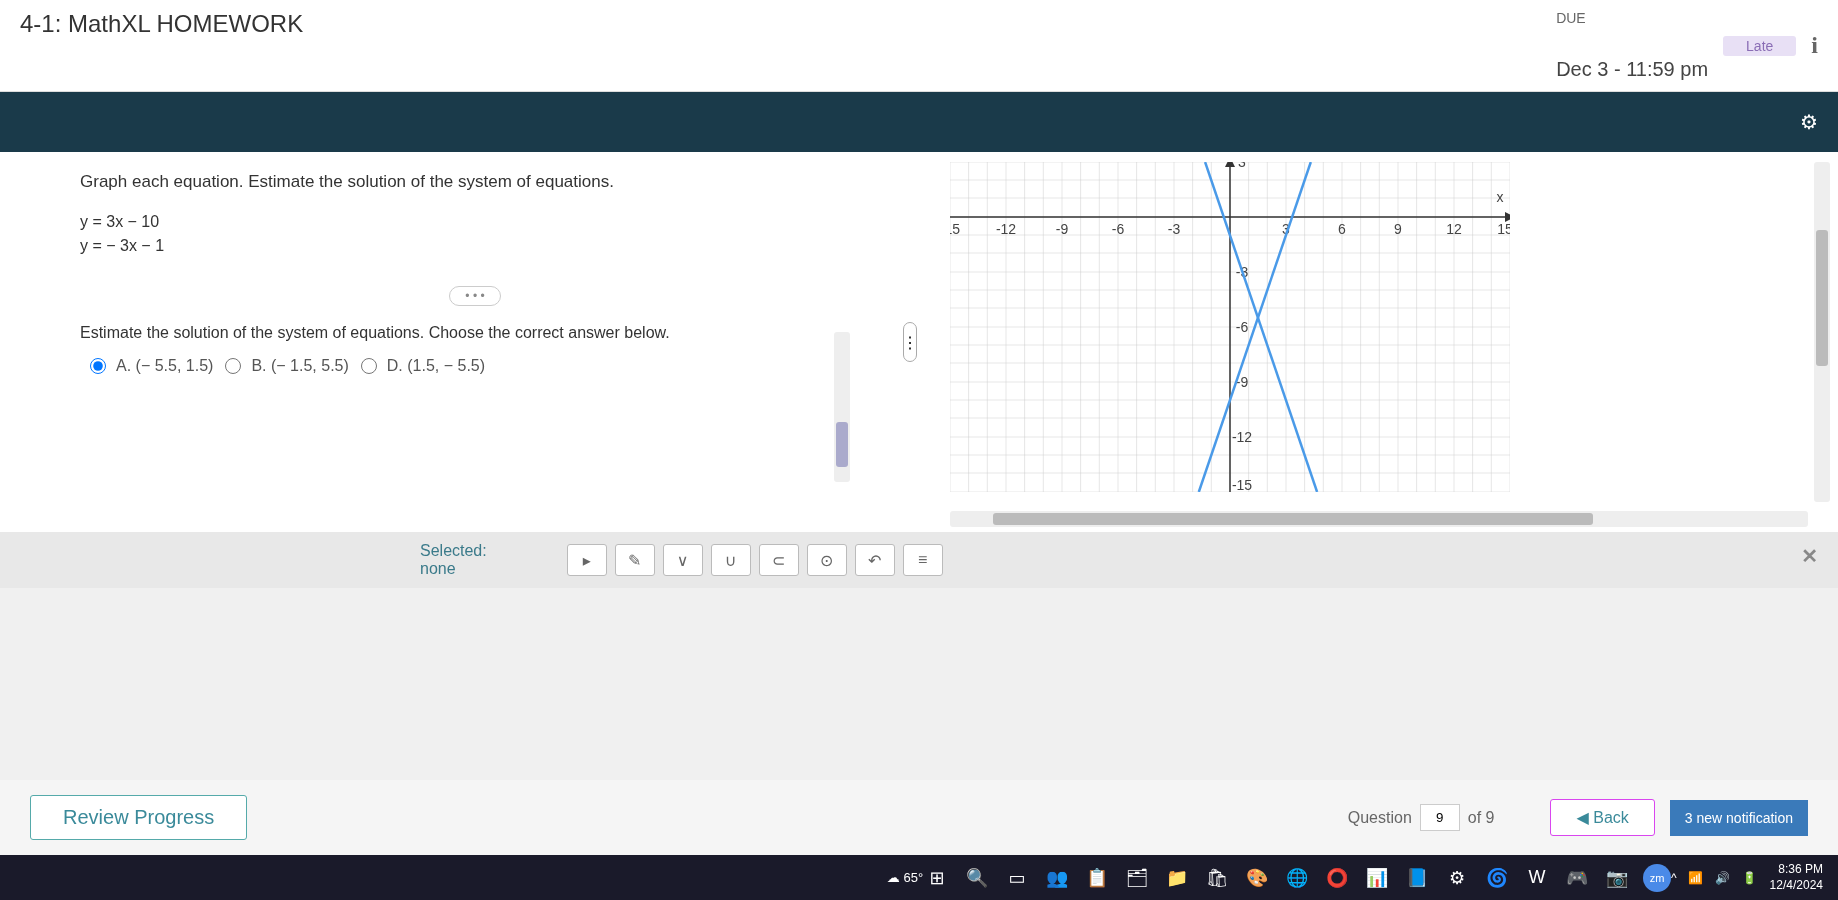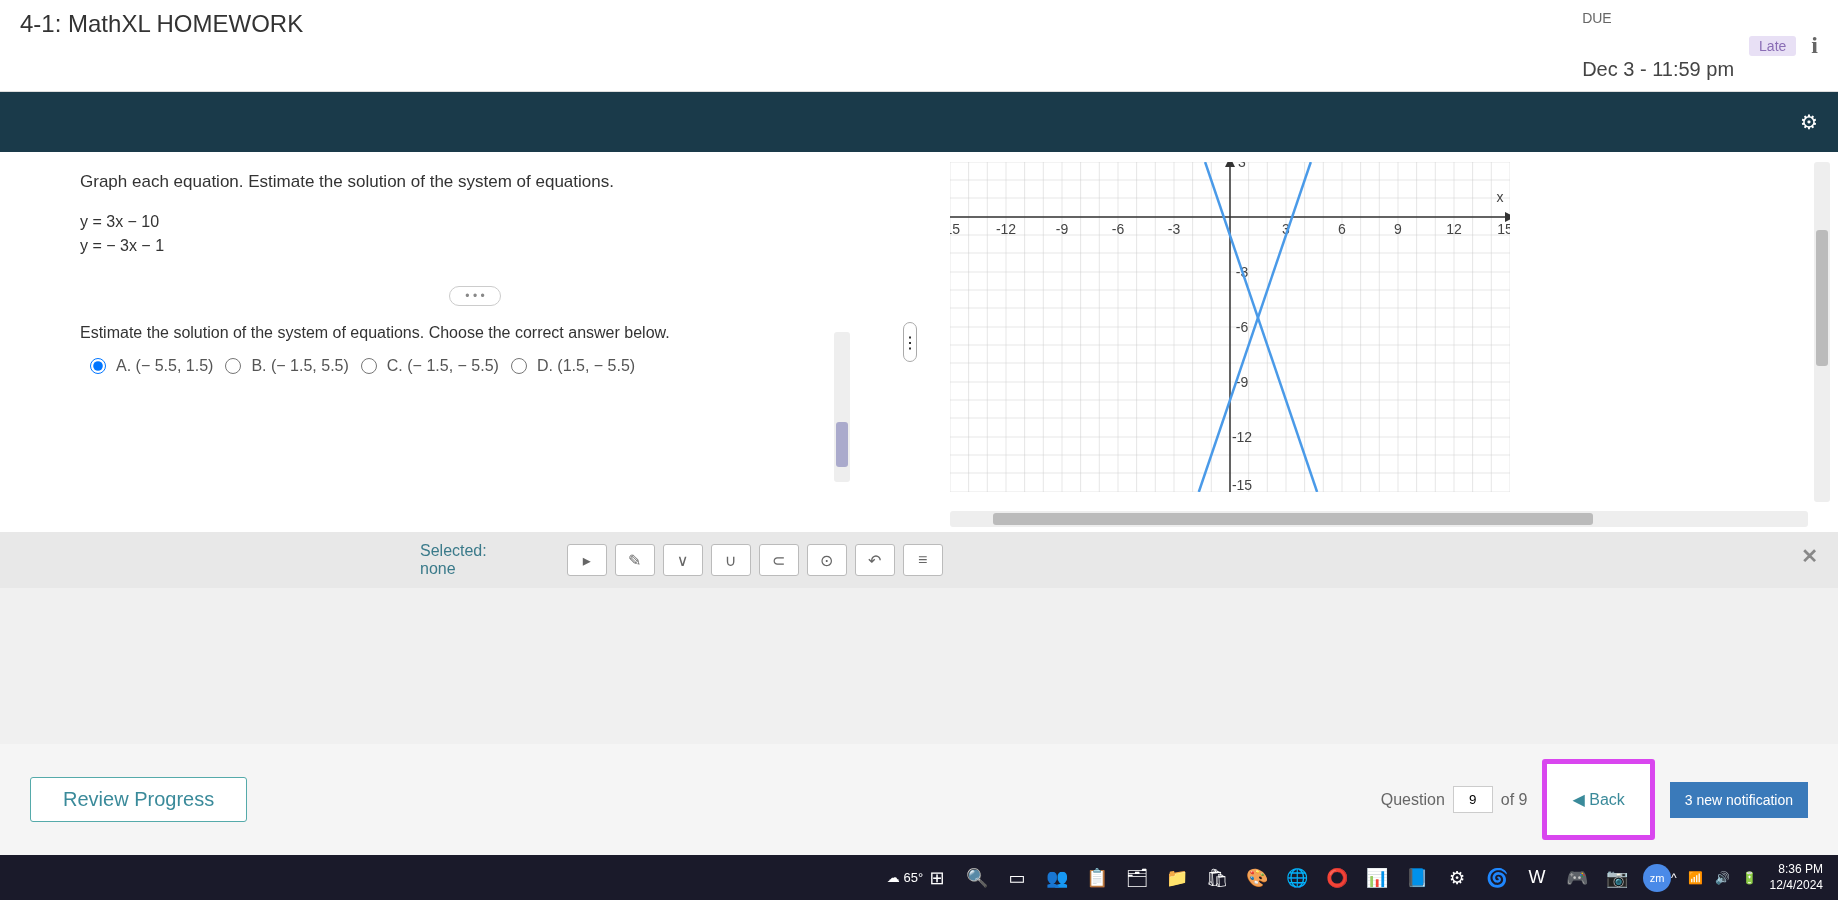--- a/index.html
+++ b/index.html
@@ -4,21 +4,21 @@
 <style>
 * { margin: 0; padding: 0; box-sizing: border-box; font-family: Arial, sans-serif; }
 body { width: 1838px; height: 900px; background: #f0f0f0; overflow: hidden; position: relative; }
 
 .header-bar { background: #fff; padding: 10px 20px; display: flex; justify-content: space-between; align-items: flex-start; border-bottom: 1px solid #ddd; }
 .title { font-size: 24px; color: #333; font-weight: 400; }
 .due-section { text-align: left; display: flex; align-items: center; gap: 15px; }
 .due-info { display: flex; flex-direction: column; gap: 32px; }
 .due-label { font-size: 14px; color: #666; }
 .due-date { font-size: 20px; color: #444; }
-.late-badge { background: #e8e0f5; color: #8a6db5; padding: 2px 10px; border-radius: 3px; font-size: 14px; }
+.late-badge { background: #e8e0f5; color: #8a6db5; padding: 2px 23px; border-radius: 3px; font-size: 14px; }
 .info-icon { font-size: 24px; color: #666; font-family: serif; font-weight: bold; cursor: pointer; }
 
 .dark-bar { background: #1a3a4a; height: 60px; position: relative; display: flex; align-items: center; justify-content: flex-end; padding-right: 20px; }
 .gear-icon { color: #fff; font-size: 20px; cursor: pointer; }
 
 .main-content { background: #fff; display: flex; position: relative; height: 380px; }
 .left-panel { width: 900px; padding: 20px 30px 20px 80px; position: relative; }
 .question-text { font-size: 17px; color: #333; margin-bottom: 18px; }
 .equations { font-size: 16px; color: #333; margin-bottom: 28px; line-height: 1.5; }
 .divider-dots { text-align: center; margin: 15px 0; }
@@ -47,21 +47,21 @@
 .selected-value { color: #3a7a8a; font-size: 16px; }
 .tool-buttons { display: flex; gap: 8px; margin-left: 60px; }
 .tool-btn { width: 40px; height: 32px; border: 1px solid #bbb; background: #fff; border-radius: 3px; cursor: pointer; display: flex; align-items: center; justify-content: center; color: #666; font-size: 16px; }
 .close-tool { position: absolute; right: 20px; top: 12px; font-size: 20px; color: #888; cursor: pointer; font-weight: bold; }
 
 .footer { position: absolute; bottom: 45px; left: 0; right: 0; padding: 15px 30px; display: flex; justify-content: space-between; align-items: center; background: #f5f5f5; }
 .review-btn { border: 1px solid #5aa; color: #3a8a9a; padding: 10px 32px; background: #fff; border-radius: 3px; font-size: 20px; cursor: pointer; }
 .footer-right { display: flex; align-items: center; gap: 15px; }
 .question-nav { color: #666; font-size: 16px; display: flex; align-items: center; gap: 8px; }
 .q-input { width: 40px; padding: 5px; border: 1px solid #ccc; text-align: center; }
-.back-btn { border: 5px solid #d946ef; color: #3a8a9a; padding: 26px 25px; background: #fff; border-radius: 3px; font-size: 16px; cursor: pointer; }
+.back-btn { border: 1px solid #d946ef; color: #3a8a9a; padding: 8px 25px; background: #fff; border-radius: 3px; font-size: 16px; cursor: pointer; margin-left: 41px; }
 .notif-btn { background: #3a7aba; color: #fff; padding: 10px 15px; border: none; font-size: 14px; cursor: pointer; }
 
 .taskbar { position: absolute; bottom: 0; left: 0; right: 0; height: 45px; background: #1a1a2a; display: flex; align-items: center; padding: 0 15px; justify-content: flex-end; }
 .taskbar-left { display: flex; align-items: center; gap: 15px; color: #fff; font-size: 13px; }
 .taskbar-center { display: flex; gap: 12px; align-items: center; }
 .taskbar-icon { width: 28px; height: 28px; display: flex; align-items: center; justify-content: center; color: #fff; font-size: 18px; cursor: pointer; }
 .taskbar-right { display: flex; align-items: center; gap: 12px; color: #fff; font-size: 12px; }
 .clock { text-align: right; line-height: 1.3; }
 </style>
 </head>
@@ -95,24 +95,20 @@
     </div>
     <div class="sub-question">Estimate the solution of the system of equations. Choose the correct answer below.</div>
     <div class="answer-options">
       <label class="option">
         <input type="radio" name="answer" checked="" style="">
         <span class="option-label"><span>A.</span> <span>(− 5.5, 1.5)</span></span>
       </label>
       <label class="option">
         <input type="radio" name="answer" style="">
         <span class="option-label"><span>B.</span> <span>(− 1.5, 5.5)</span></span>
-      </label>
-      <label class="option">
-        <input type="radio" name="answer" style="">
-        <span class="option-label"><span>C.</span> <span>(− 1.5, − 5.5)</span></span>
       </label>
       <label class="option">
         <input type="radio" name="answer" style="">
         <span class="option-label"><span>D.</span> <span>(1.5, − 5.5)</span></span>
       </label>
     </div>
     <div class="left-scroll">
         <div class="thumb"></div>
       </div>
   </div>

